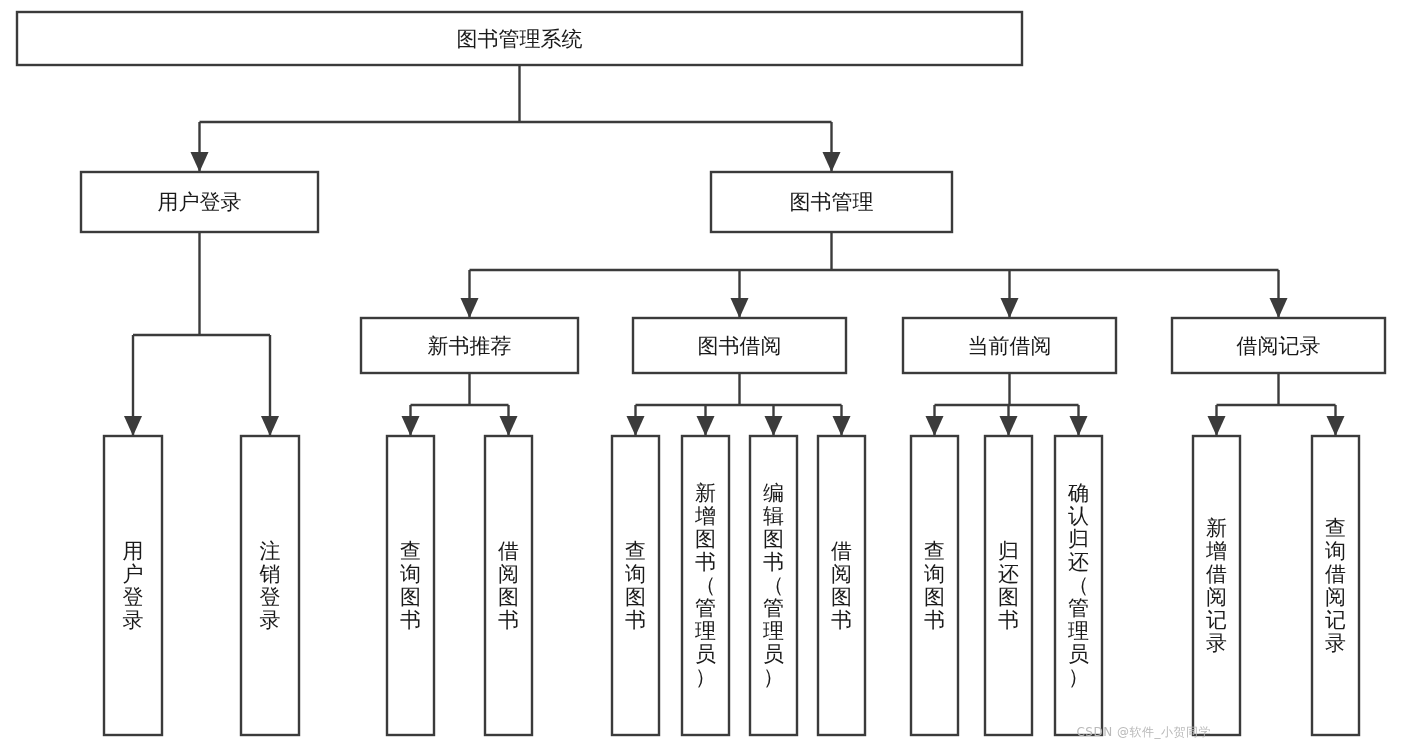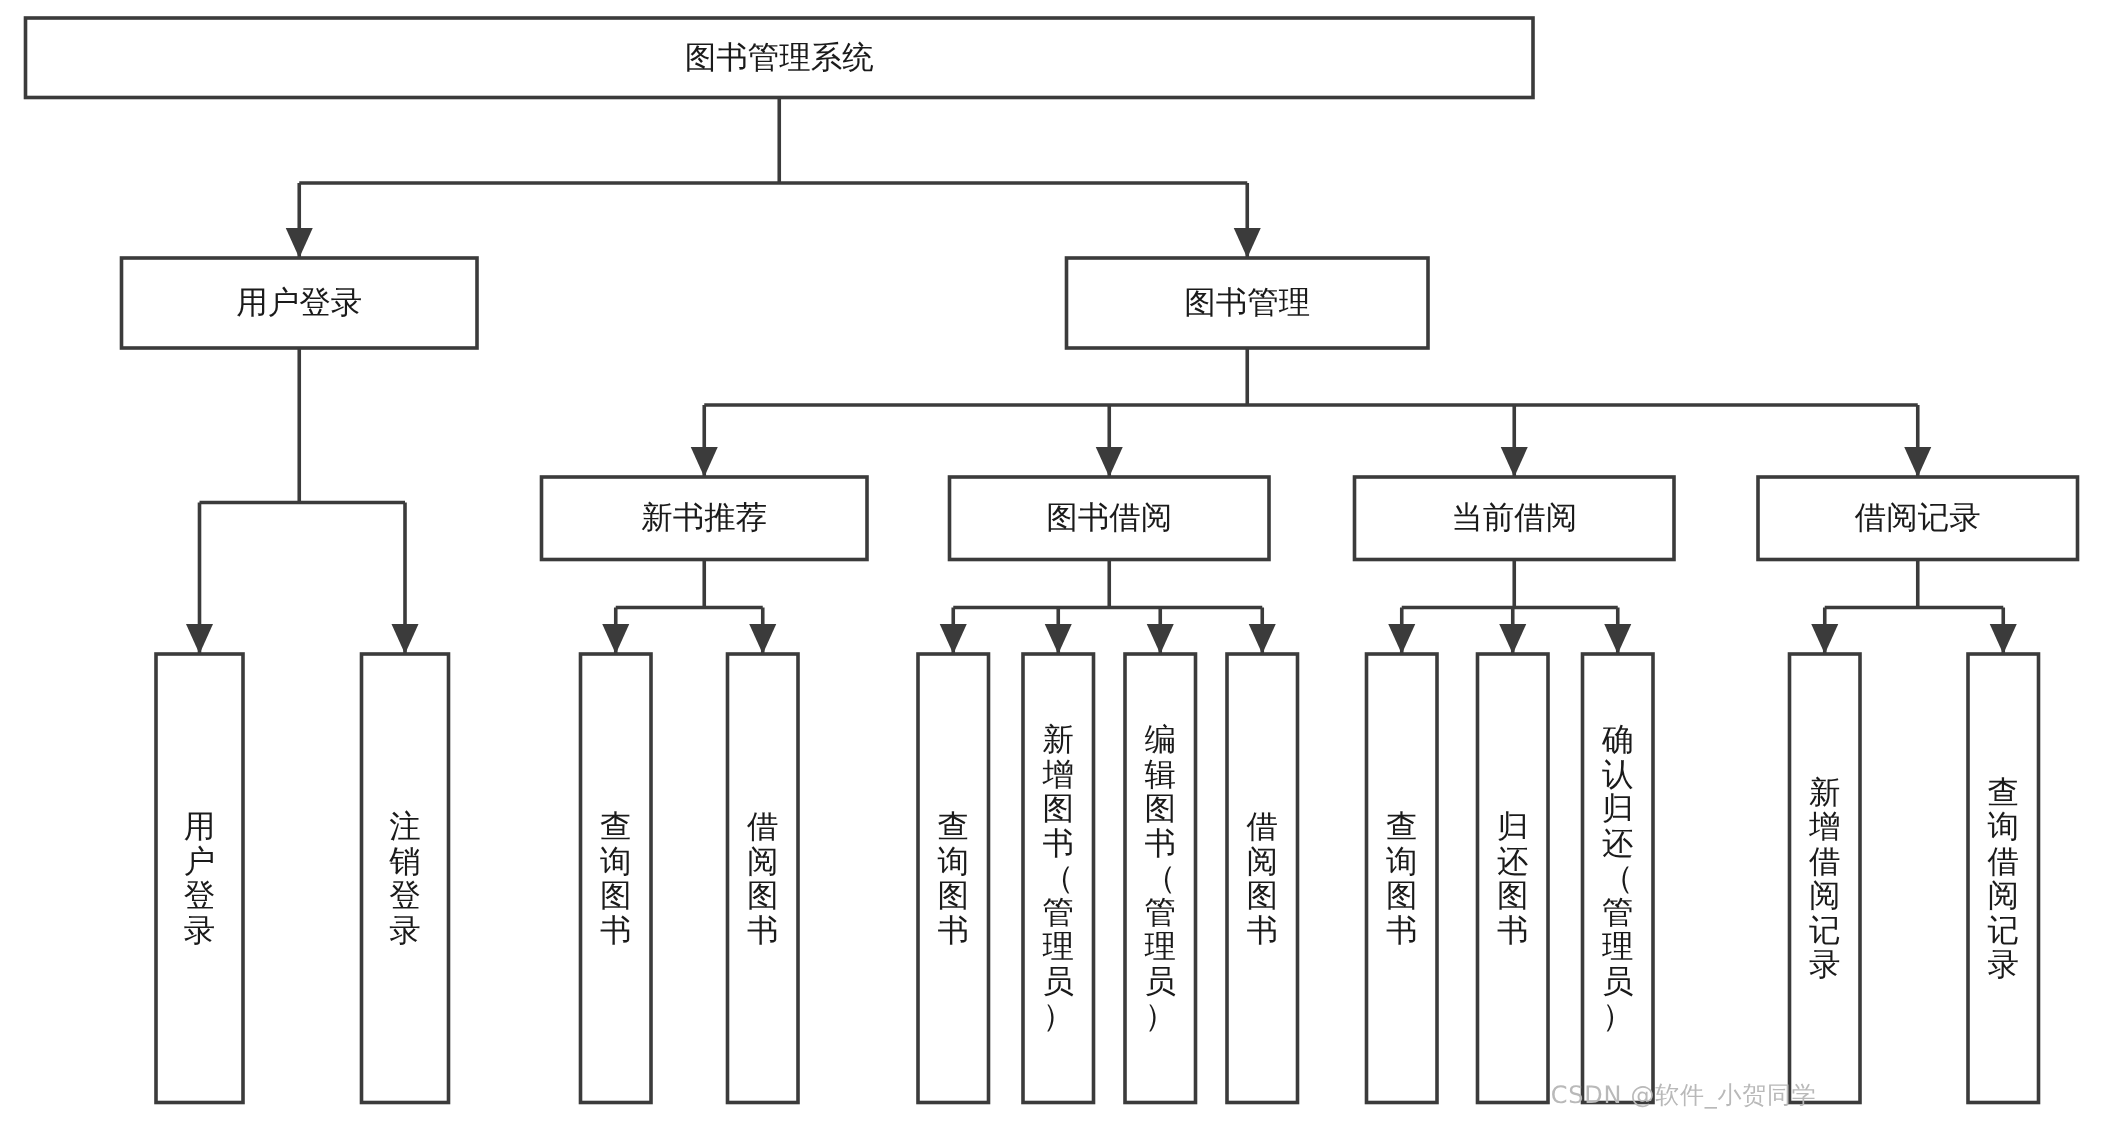--- a/index.html
+++ b/index.html
@@ -63,21 +63,21 @@
     pointer-events: none;
   }
   .vert-text-wrap > span {
     display: block;
     text-align: center;
   }
   .watermark {
     position: absolute;
     right: 8px;
     bottom: 6px;
-    font-size: 16px;
+    font-size: 12px;
     color: #b9b9b9;
     font-family: "DejaVu Sans", "Liberation Sans", sans-serif;
     white-space: nowrap;
     letter-spacing: 0.5px;
   }
 </style>
 </head>
 <body>
 
 <div id="diagram-root">

